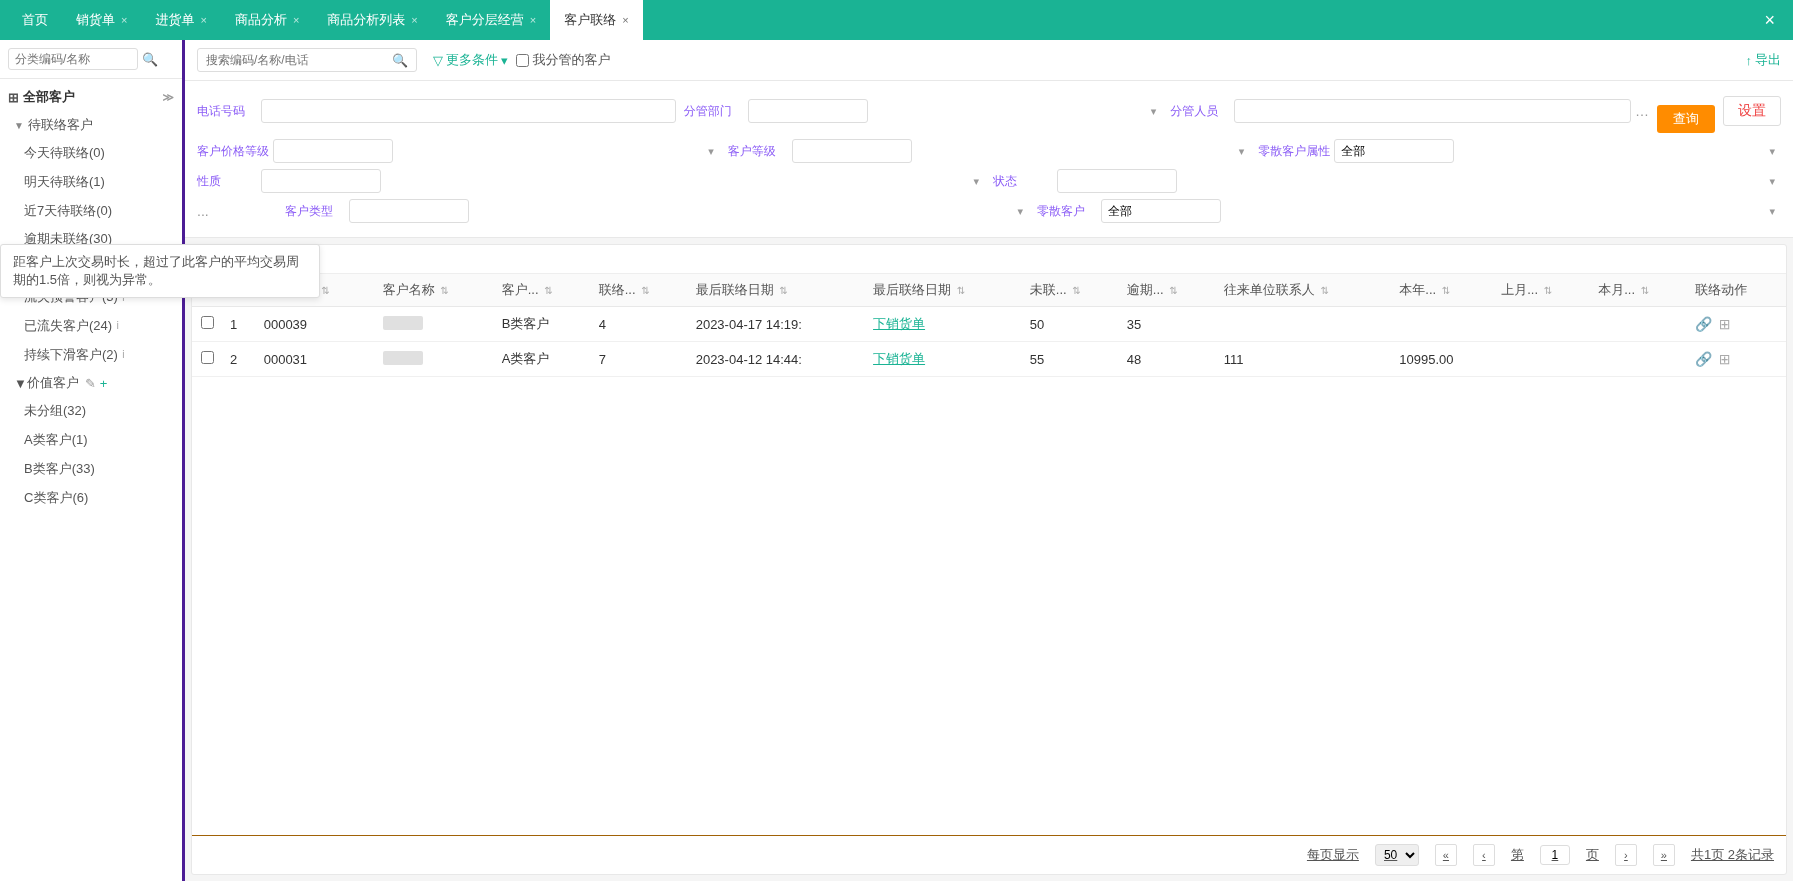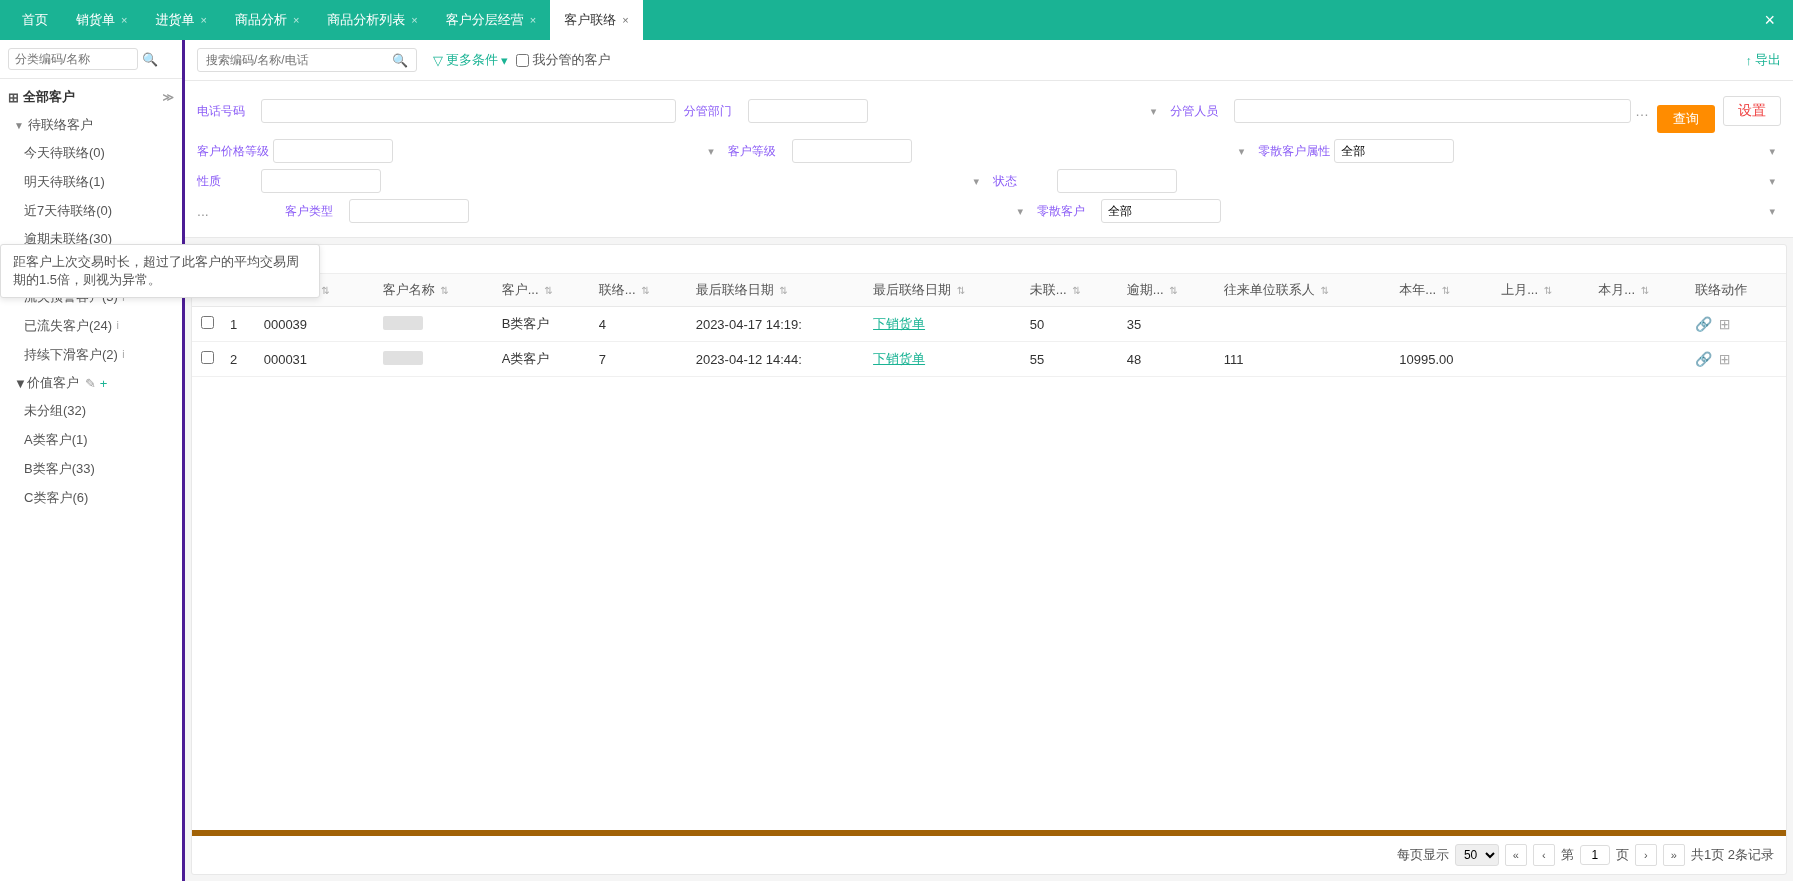--- a/index.html
+++ b/index.html
@@ -293,27 +293,28 @@
       color: #333;
       white-space: nowrap;
     }
     .link-text { color: #1ab394; text-decoration: underline; cursor: pointer; }
     .action-icons { display: flex; gap: 6px; }
     .action-icon { color: #aaa; cursor: pointer; font-size: 14px; }
 
     
     .pagination {
       padding: 8px 12px;
-      border-top: 6px solid #a16207;
+      border-top: 1px solid #a16207;
       display: flex;
       align-items: center;
       justify-content: flex-end;
-      gap: 6px;
+      gap: 16px;
       font-size: 12px;
       color: #555;
+      text-decoration: underline;
     }
     .page-size-select {
       border: 1px solid #ddd;
       border-radius: 3px;
       padding: 2px 4px;
       font-size: 12px;
     }
     .page-btn {
       border: 1px solid #ddd;
       background: white;

